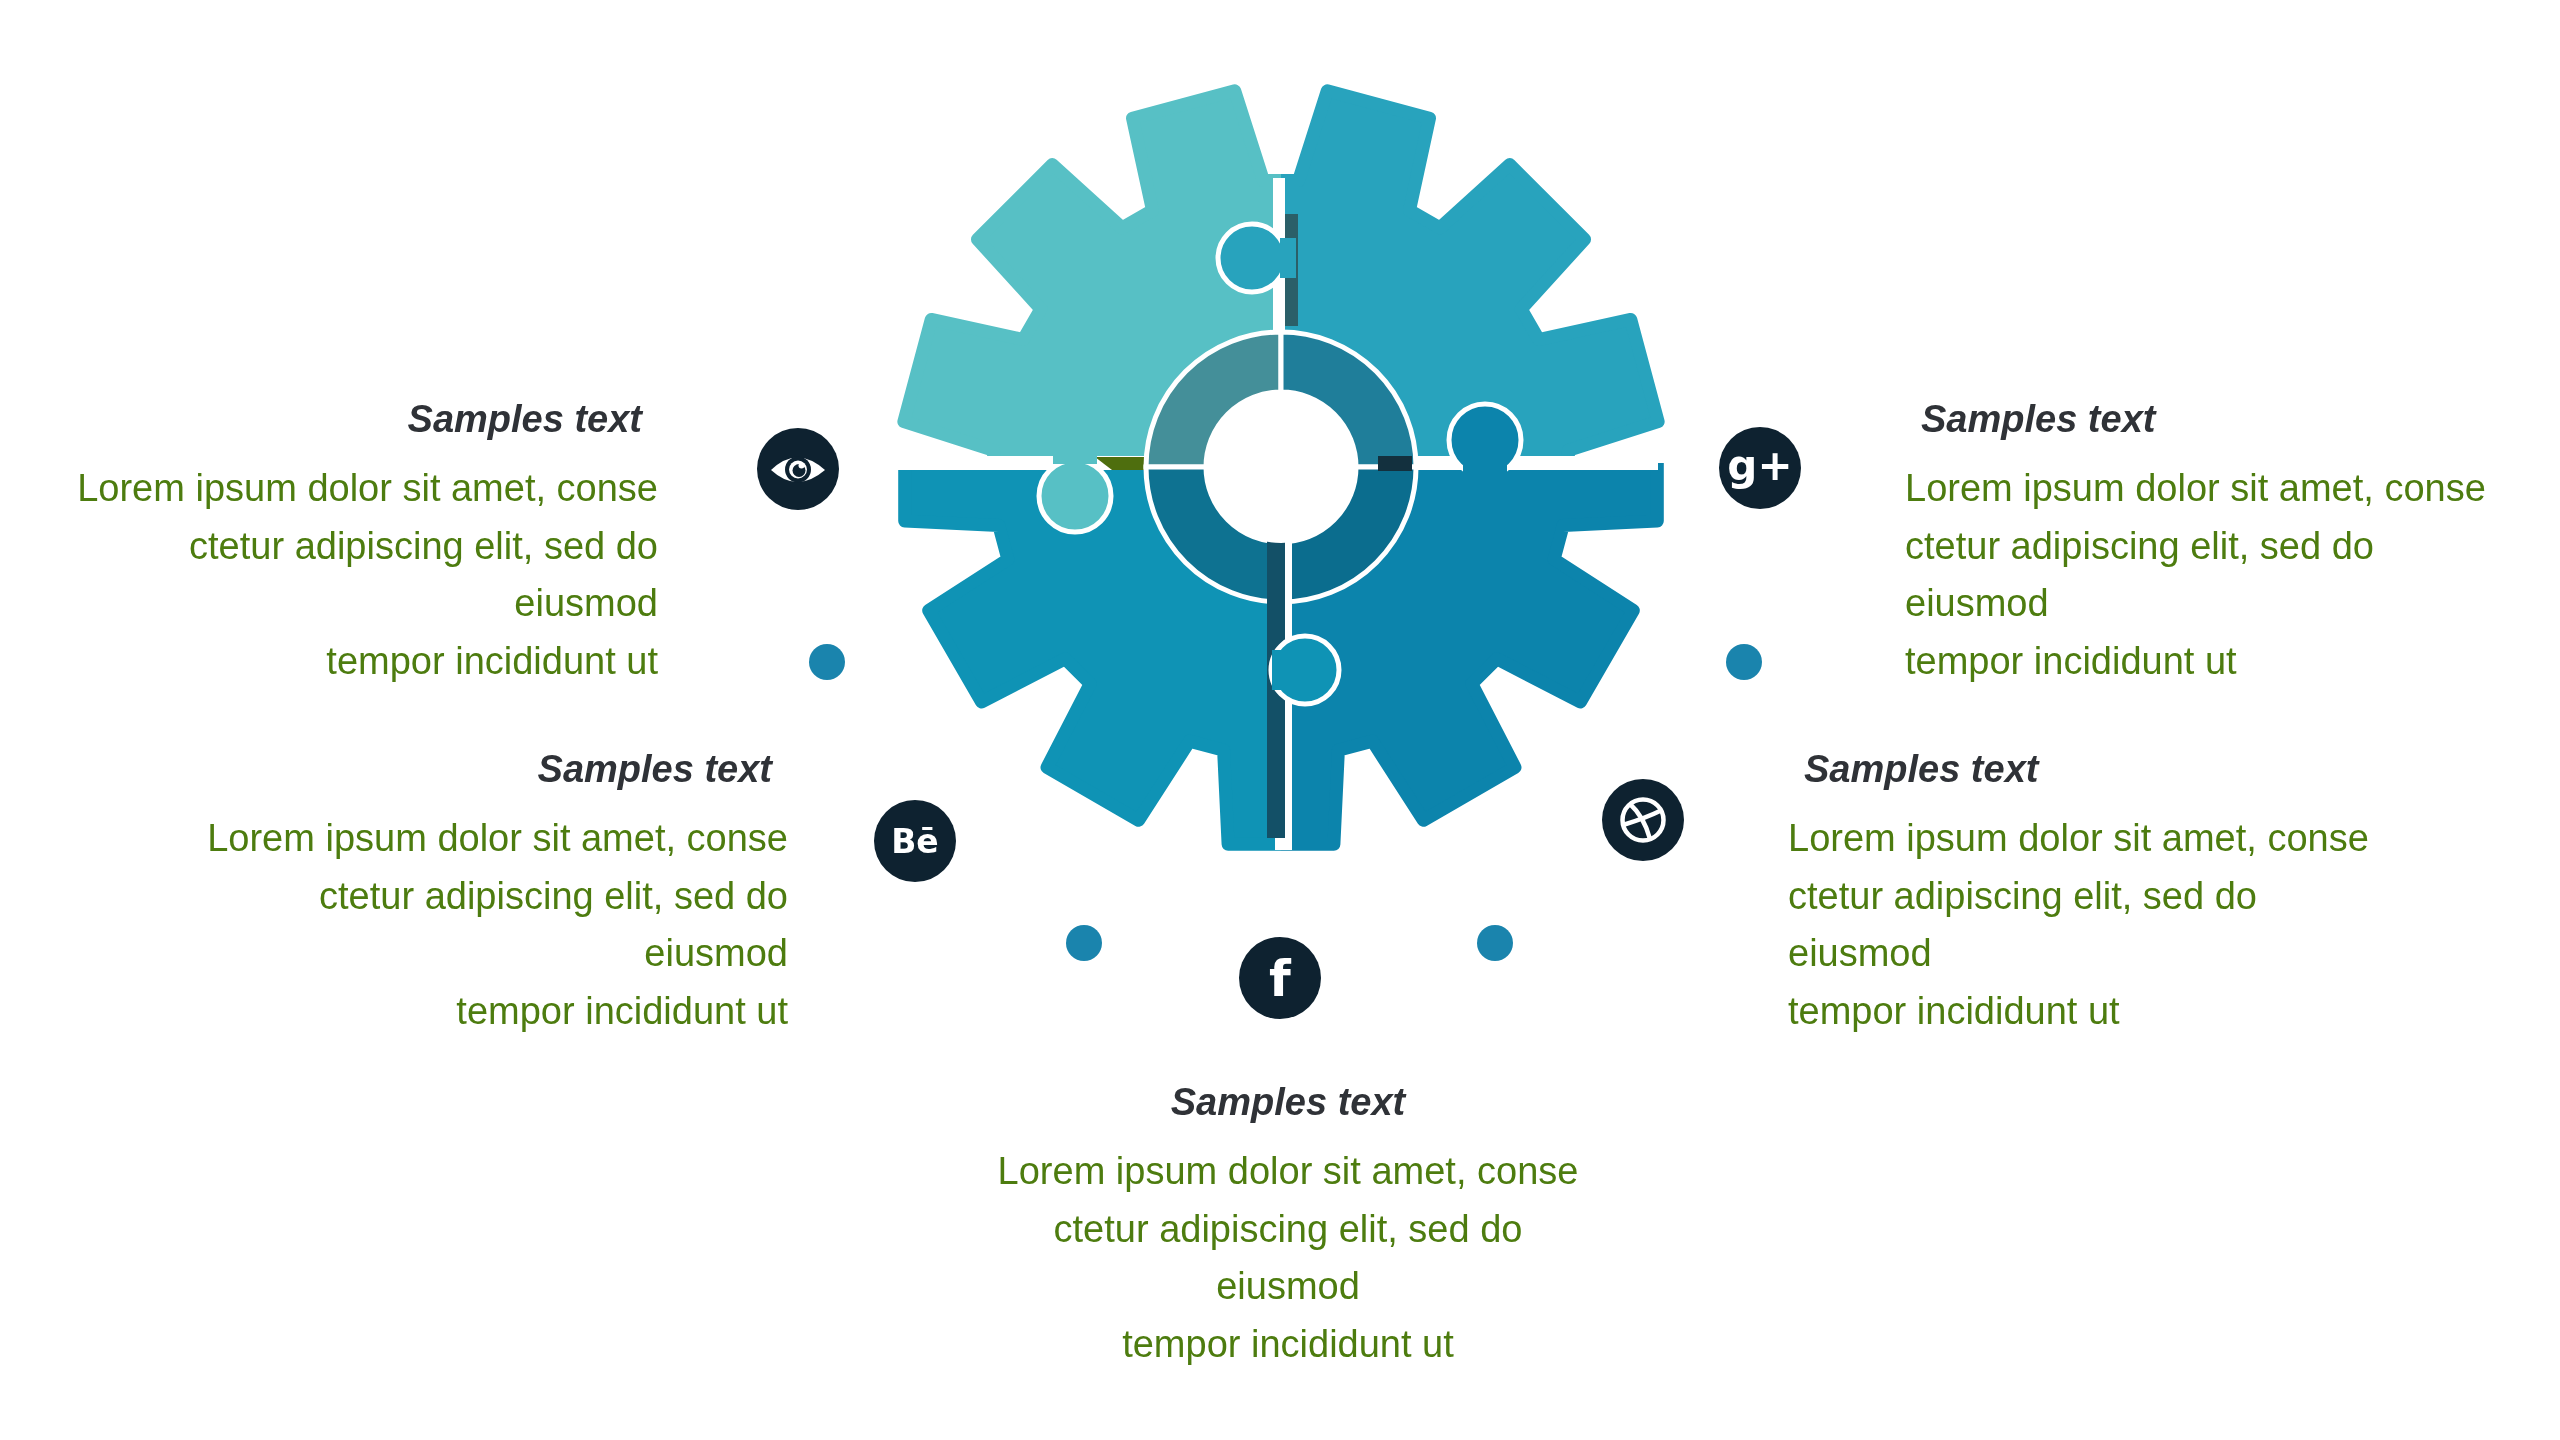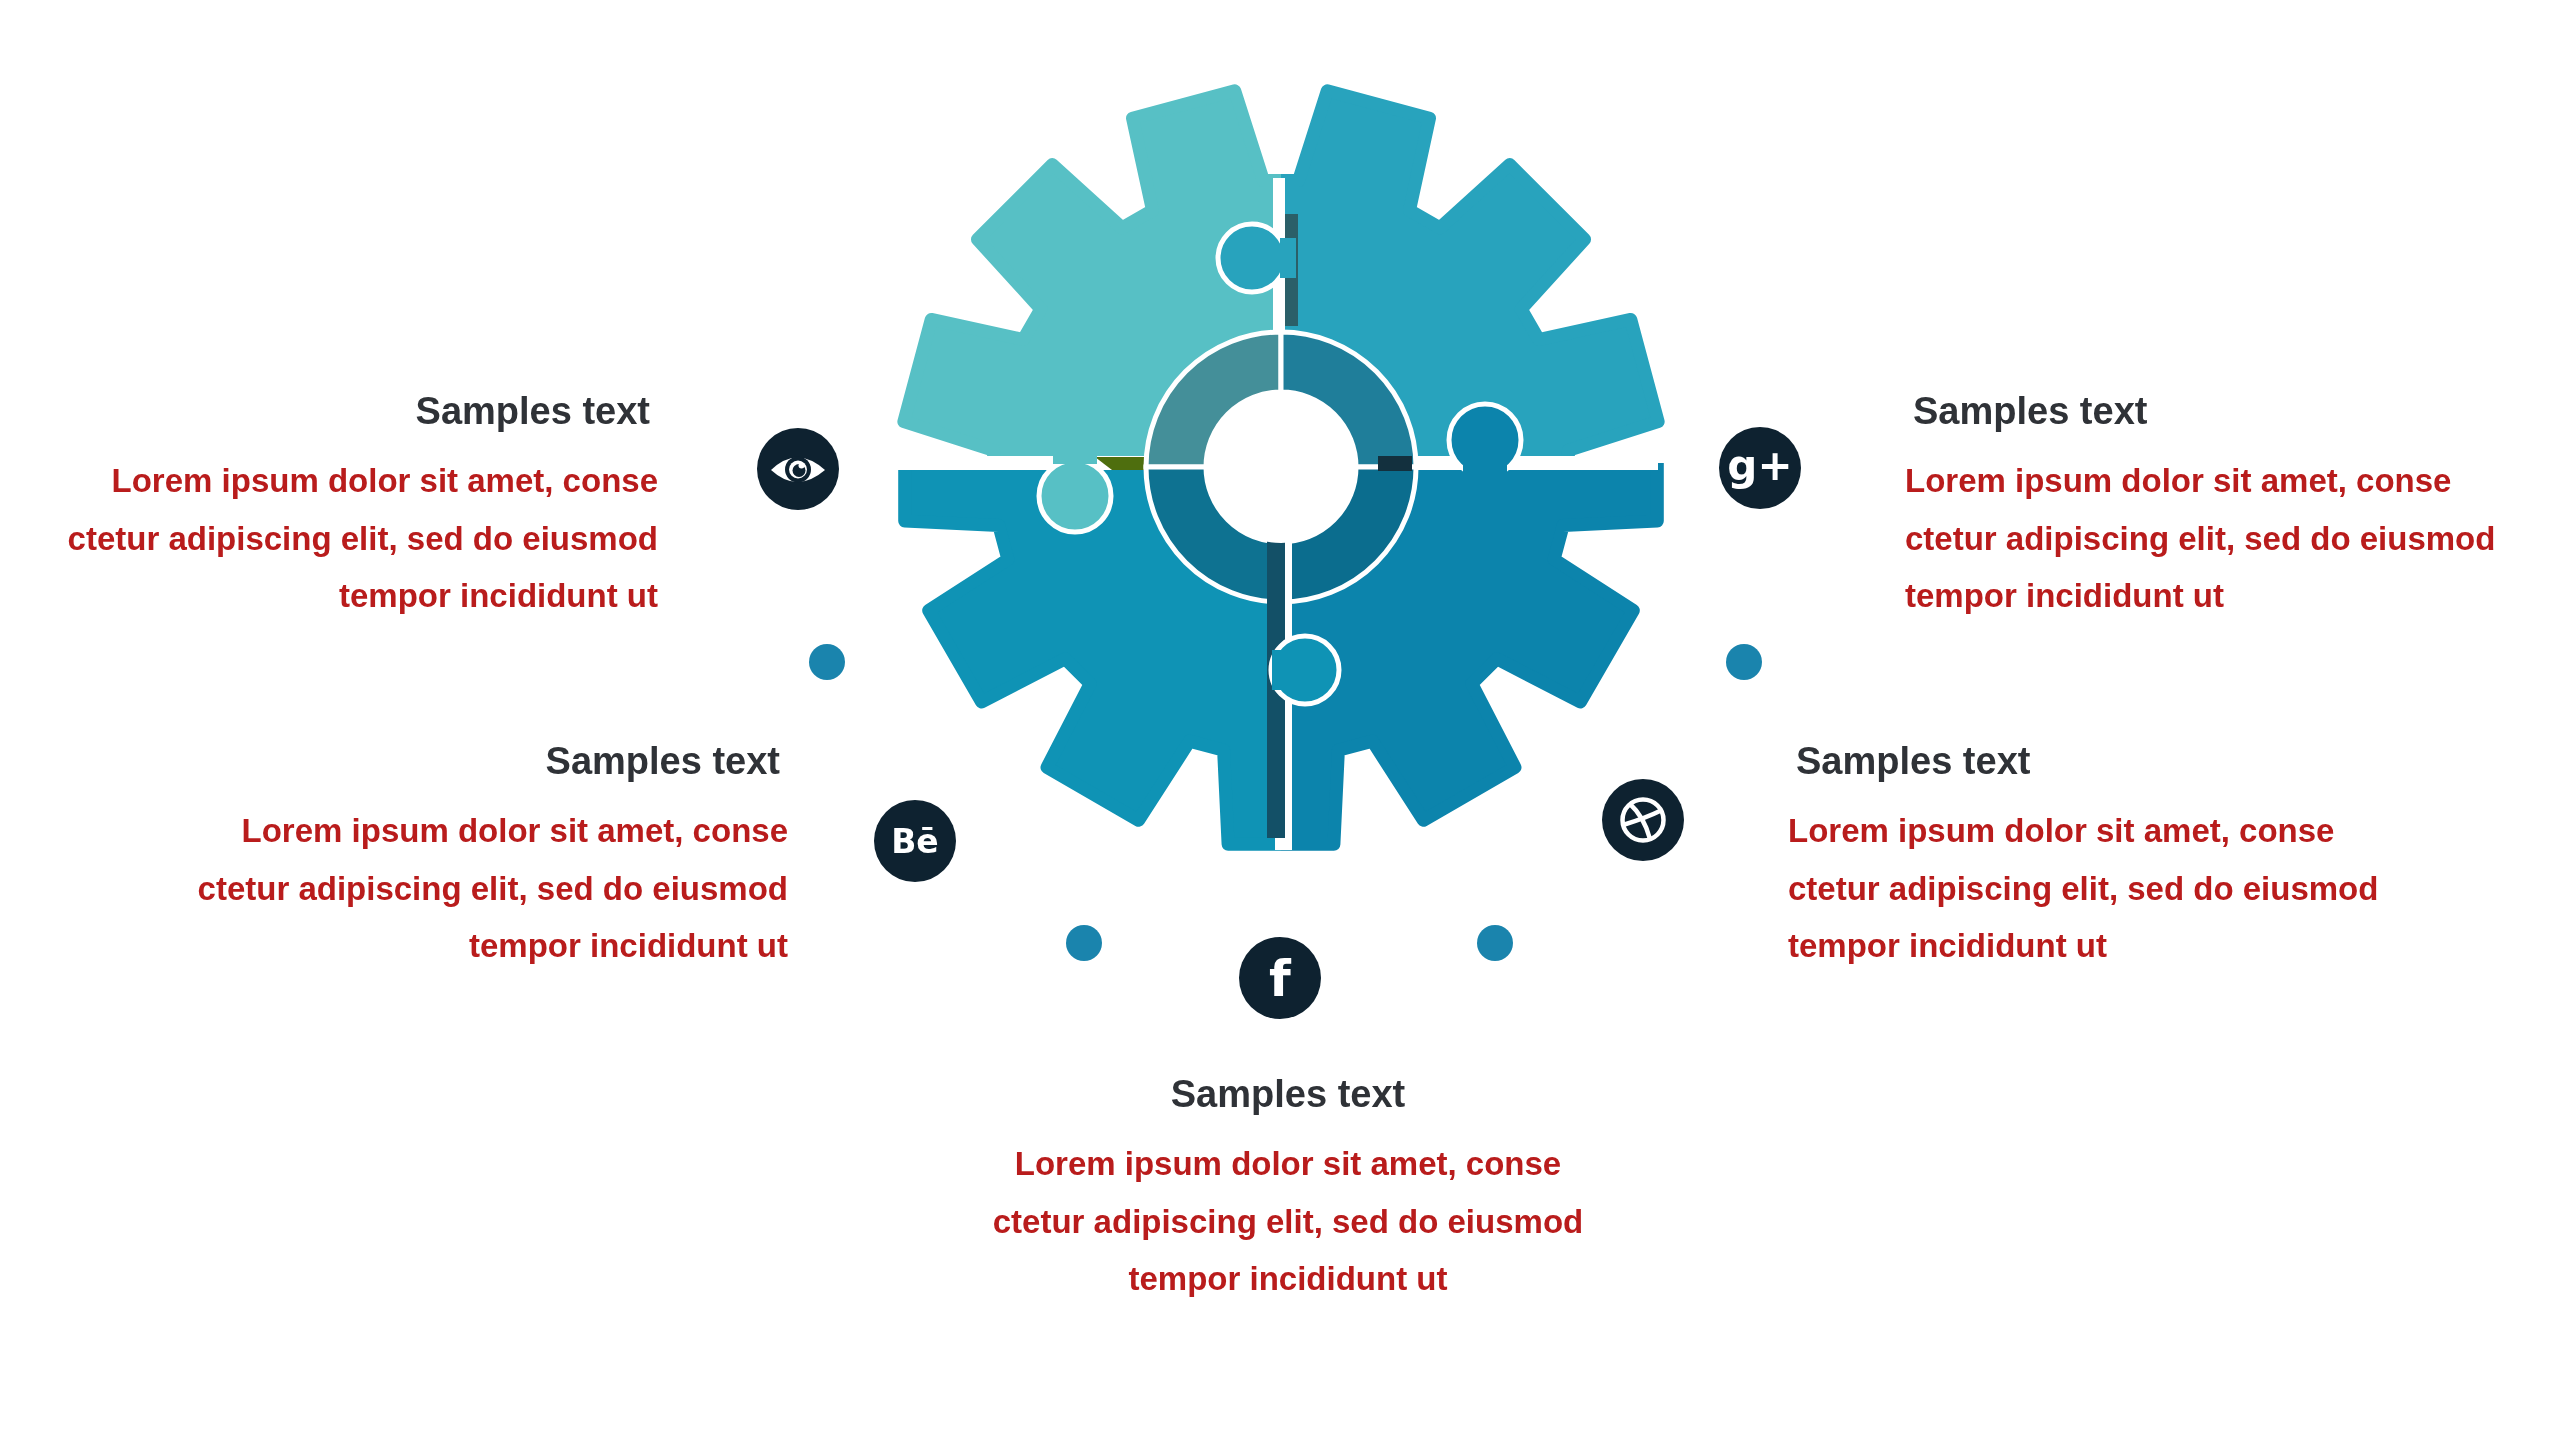--- a/index.html
+++ b/index.html
@@ -1,22 +1,22 @@
 <!DOCTYPE html>
 <html><head>
 <meta charset="utf-8">
 <style>
   html,body{margin:0;padding:0;background:#fff;}
   .stage{position:relative;width:2560px;height:1440px;background:#ffffff;overflow:hidden;
          font-family:"Liberation Sans", sans-serif;}
   .gear-svg{position:absolute;left:0;top:0;}
   
   .block{position:absolute;width:620px;}
-  .block h2{margin:8px;font-size:38px;line-height:44px;font-weight:700;color:#2f3237;}
-  .block p{margin:19px 0 0 0;font-size:33px;line-height:57.5px;font-weight:700;color:#b91c1c;}
+  .block h2{margin:16px;font-size:38px;line-height:44px;font-weight:700;color:#2f3237;font-style:italic;}
+  .block p{margin:19px 0 0 0;font-size:38px;line-height:57.5px;font-weight:400;color:#4d7c0f;}
   #blk-top-left{left:38px;top:381px;text-align:right;}
   #blk-mid-left{left:168px;top:731px;text-align:right;}
   #blk-top-right{left:1905px;top:381px;text-align:left;}
   #blk-mid-right{left:1788px;top:731px;text-align:left;}
   #blk-bottom{left:978px;top:1064px;text-align:center;}
   
   .icon{position:absolute;width:82px;height:82px;border-radius:50%;background:#0e2230;
         display:flex;align-items:center;justify-content:center;color:#ffffff;}
   .icon .glyph{font-family:"DejaVu Sans", sans-serif;font-weight:700;}
   #icon-eye{left:757px;top:428px;}

